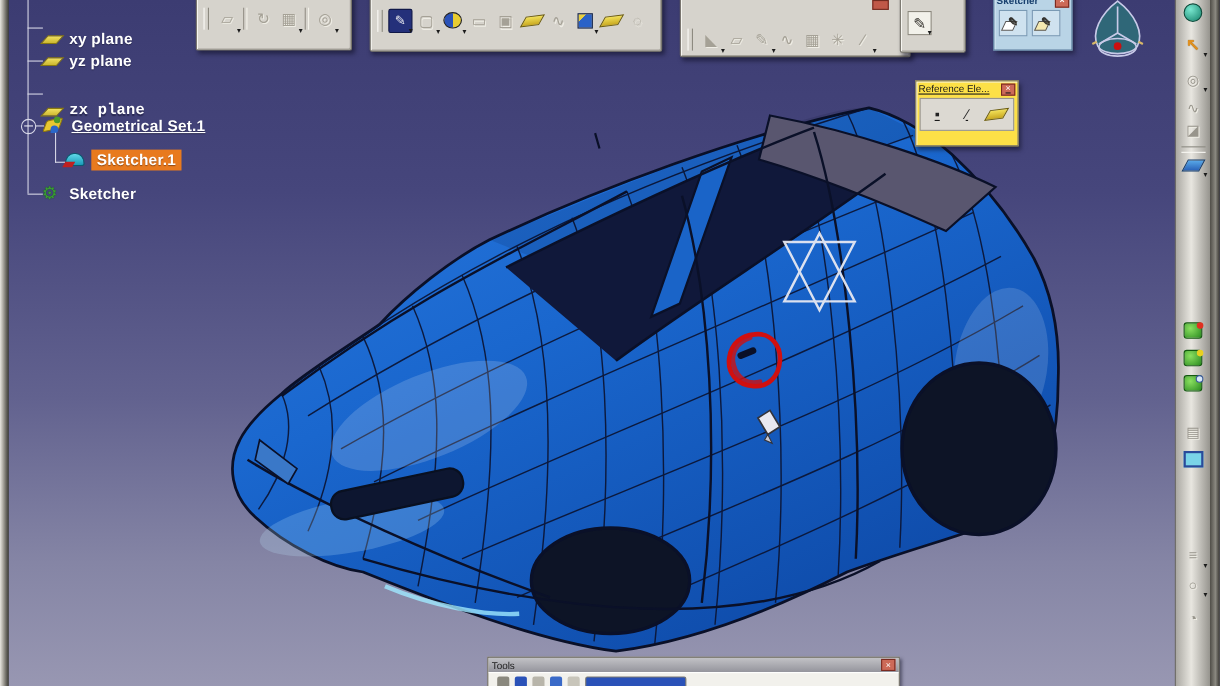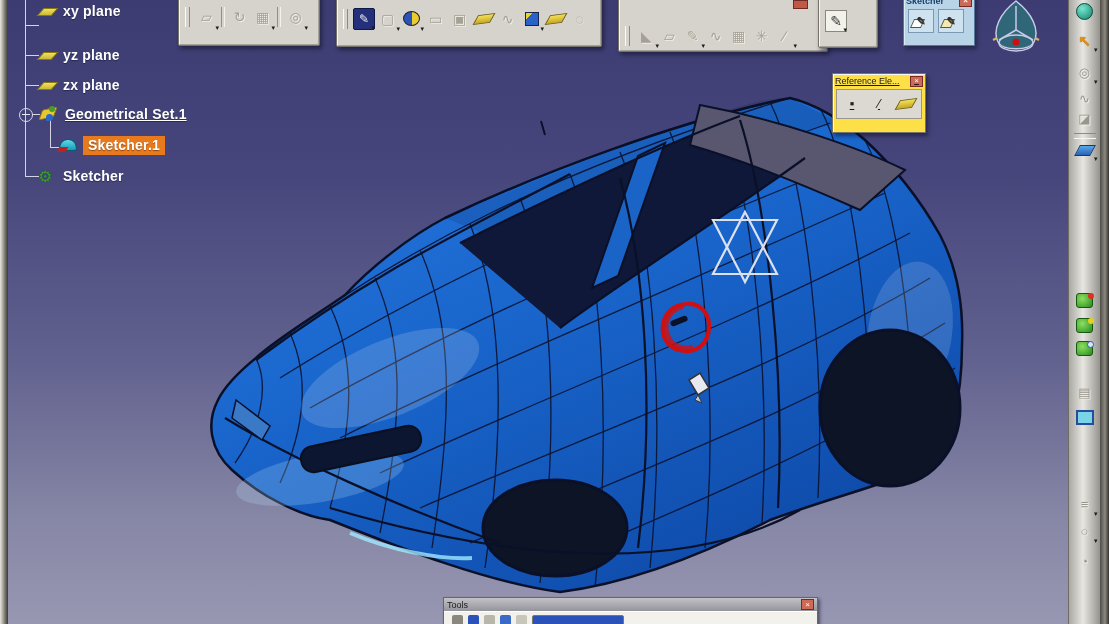--- a/index.html
+++ b/index.html
@@ -195,29 +195,29 @@
   <div class="tline" style="left:17px;top:-6px;width:1px;height:182px;"></div>
   <div class="tline" style="left:17px;top:25px;width:14px;height:1px;"></div>
   <div class="tline" style="left:17px;top:55px;width:14px;height:1px;"></div>
   <div class="tline" style="left:17px;top:85px;width:14px;height:1px;"></div>
   <div class="tline" style="left:24px;top:114px;width:8px;height:1px;"></div>
   <div class="tline" style="left:42px;top:120px;width:1px;height:28px;"></div>
   <div class="tline" style="left:42px;top:147px;width:10px;height:1px;"></div>
   <div class="tline" style="left:17px;top:176px;width:14px;height:1px;"></div>
   <div class="expander" style="left:11px;top:108px;"></div>
 
-  <div class="trow" style="left:30px;top:0;">
+  <div class="trow" style="left:30px;top:24px;">
     <span class="ic i-plane"></span>
     <span class="lbl">xy plane</span>
   </div>
   <div class="trow" style="left:30px;top:44px;">
     <span class="ic i-plane"></span>
     <span class="lbl">yz plane</span>
   </div>
-  <div class="trow" style="left:30px;top:74px;">
+  <div class="trow" style="left:30px;top:90px;font-family:Liberation Mono, monospace;">
     <span class="ic i-plane"></span>
     <span class="lbl">zx plane</span>
   </div>
   <div class="trow" style="left:32px;top:103px;">
     <span class="ic i-geoset">
         <span class="g1"></span>
         <span class="g2"></span>
         <span class="g3"></span>
       </span>
     <span class="lbl und">Geometrical Set.1</span>

